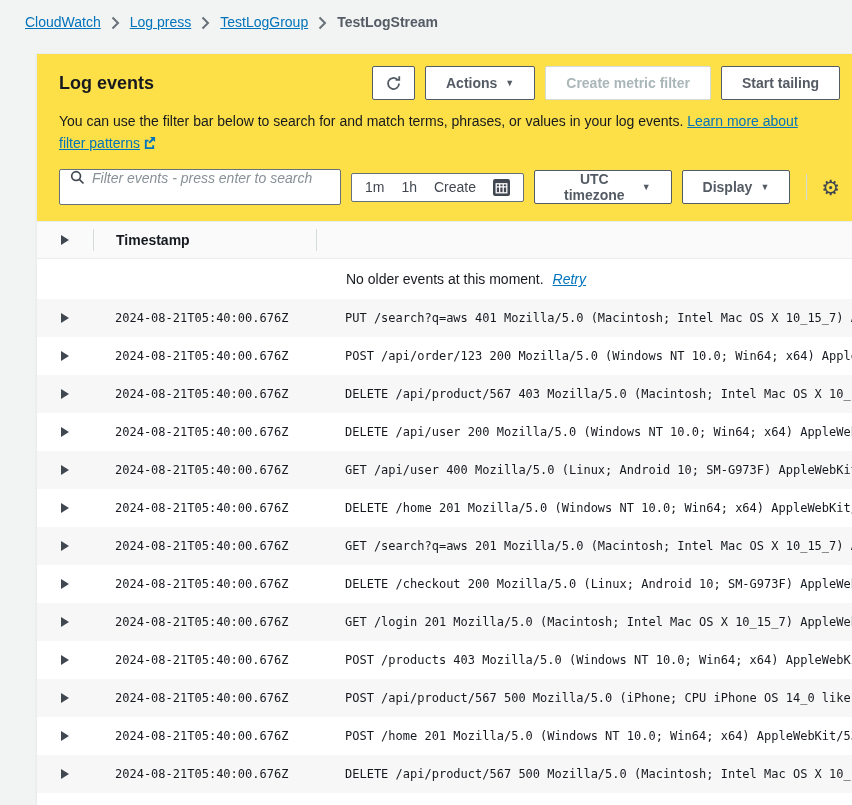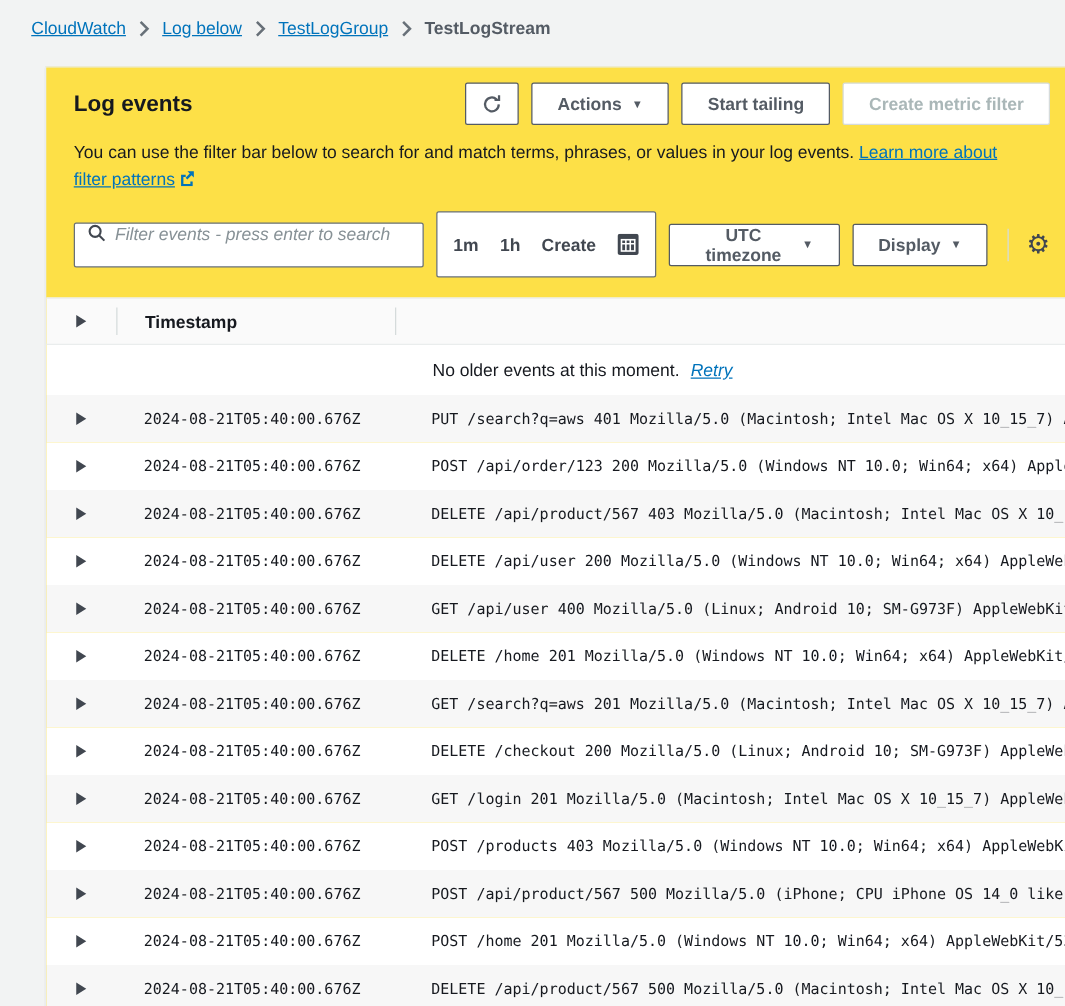--- a/index.html
+++ b/index.html
@@ -60,22 +60,22 @@
     height: 36px; width: 322px; padding: 0 10px; background: #fff;
   }
   .search-box input {
     border: none; outline: none; flex: 1; font-size: 14px;
     font-family: "Liberation Sans", sans-serif; color: #16191f; background: transparent;
   }
   .search-box input::placeholder { font-style: italic; color: #879196; }
   .range-group {
     display: flex; align-items: center; gap: 17px;
     border: 1px solid #687078; border-radius: 2px;
-    height: 53px; padding: 0 13px; margin-left: 10px;
-    font-size: 14px; color: #414750; background: #fff; font-weight: bold;
+    height: 29px; padding: 0 13px; margin-left: 10px;
+    font-size: 14px; color: #414750; background: #fff;
   }
   .range-item { cursor: pointer; }
   .dropdown { margin-left: 10px; }
   .v-divider { width: 1px; height: 26px; background: #d5dbdb; margin: 0 14px 0 16px; }
   .gear-btn { background: none; border: none; cursor: pointer; display: flex; align-items: center; }
   
   .table { margin-top: 16px; font-size: 14px; }
   .thead {
     display: flex; align-items: center; height: 38px;
     background: #fafafa; border-top: 1px solid #eaeded; border-bottom: 1px solid #eaeded;
@@ -102,21 +102,21 @@
 </head>
 <body>
 
 <nav class="breadcrumb">
   <a>CloudWatch</a>
   <span class="crumb-sep">
     <svg width="9" height="14" viewBox="0 0 9 14">
         <path d="M1.5 1.5 L7 7 L1.5 12.5" stroke="#687078" stroke-width="2" fill="none"></path>
       </svg>
   </span>
-  <a>Log below</a>
+  <a>Log press</a>
   <span class="crumb-sep">
     <svg width="9" height="14" viewBox="0 0 9 14">
         <path d="M1.5 1.5 L7 7 L1.5 12.5" stroke="#687078" stroke-width="2" fill="none"></path>
       </svg>
   </span>
   <a>TestLogGroup</a>
   <span class="crumb-sep">
     <svg width="9" height="14" viewBox="0 0 9 14">
         <path d="M1.5 1.5 L7 7 L1.5 12.5" stroke="#687078" stroke-width="2" fill="none"></path>
       </svg>
@@ -134,25 +134,25 @@
           <svg width="17" height="17" viewBox="0 0 16 16">
               <path d="M13.2 8a5.2 5.2 0 1 1-1.7-3.85" fill="none" stroke="#545b64" stroke-width="1.7"></path>
               <path d="M13.4 1.2v3.4h-3.4" fill="none" stroke="#545b64" stroke-width="1.7"></path>
             </svg>
         </span>
       </button>
       <button class="btn">
         <span>Actions</span>
         <span class="caret">▼</span>
       </button>
+      <button class="btn" disabled="">
+        <span>Create metric filter</span>
+      </button>
       <button class="btn">
         <span>Start tailing</span>
-      </button>
-      <button class="btn" disabled="">
-        <span>Create metric filter</span>
       </button>
     </div>
   </div>
 
   <p class="description">
     <span>You can use the filter bar below to search for and match terms, phrases, or values in your log events.</span>
     <a><span>Learn more about filter patterns</span><span class="ext-icon"><svg width="13" height="13" viewBox="0 0 14 14">
             <path d="M2 4h4v2H4v6h6v-2h2v4H2z" fill="#0073bb"></path>
             <path d="M7.5 1H13v5.5l-2-2L7.4 8.1 5.9 6.6 9.5 3z" fill="#0073bb"></path>
           </svg></span></a>

